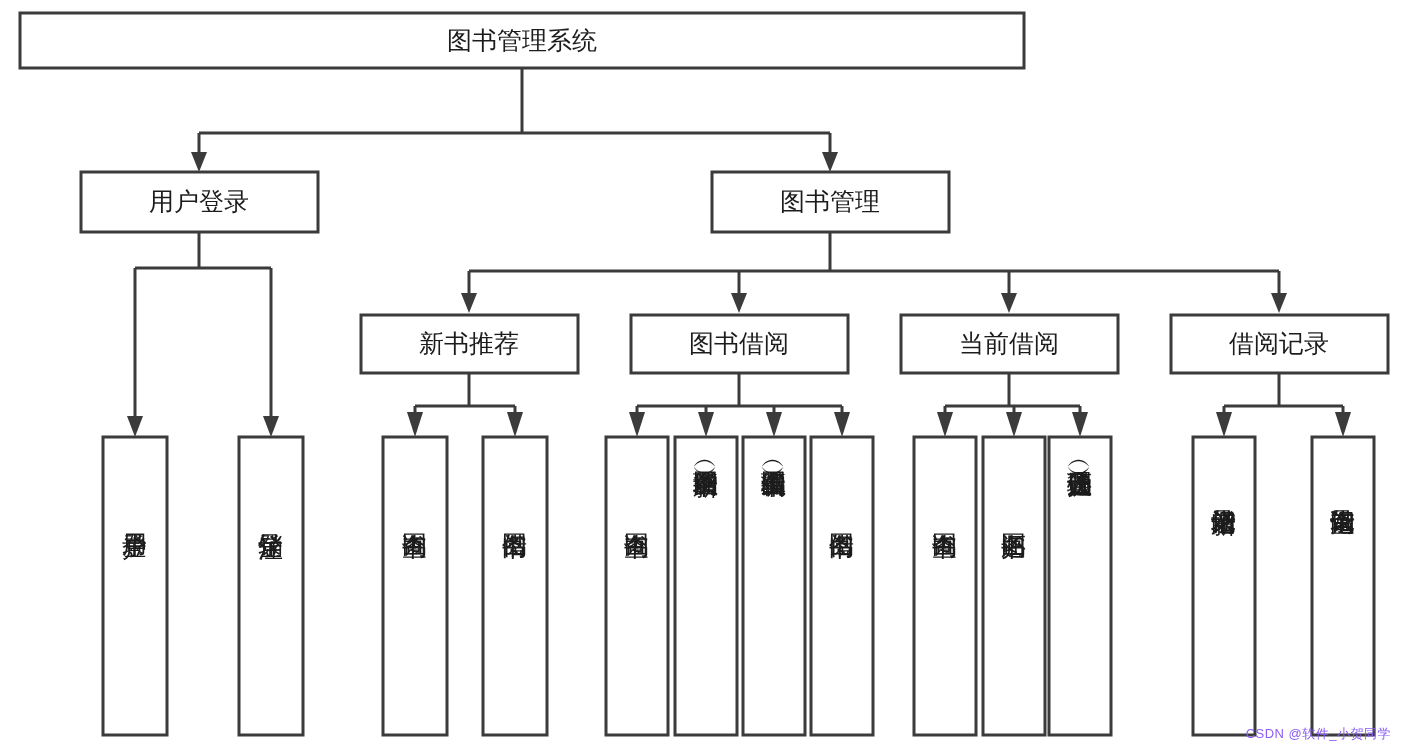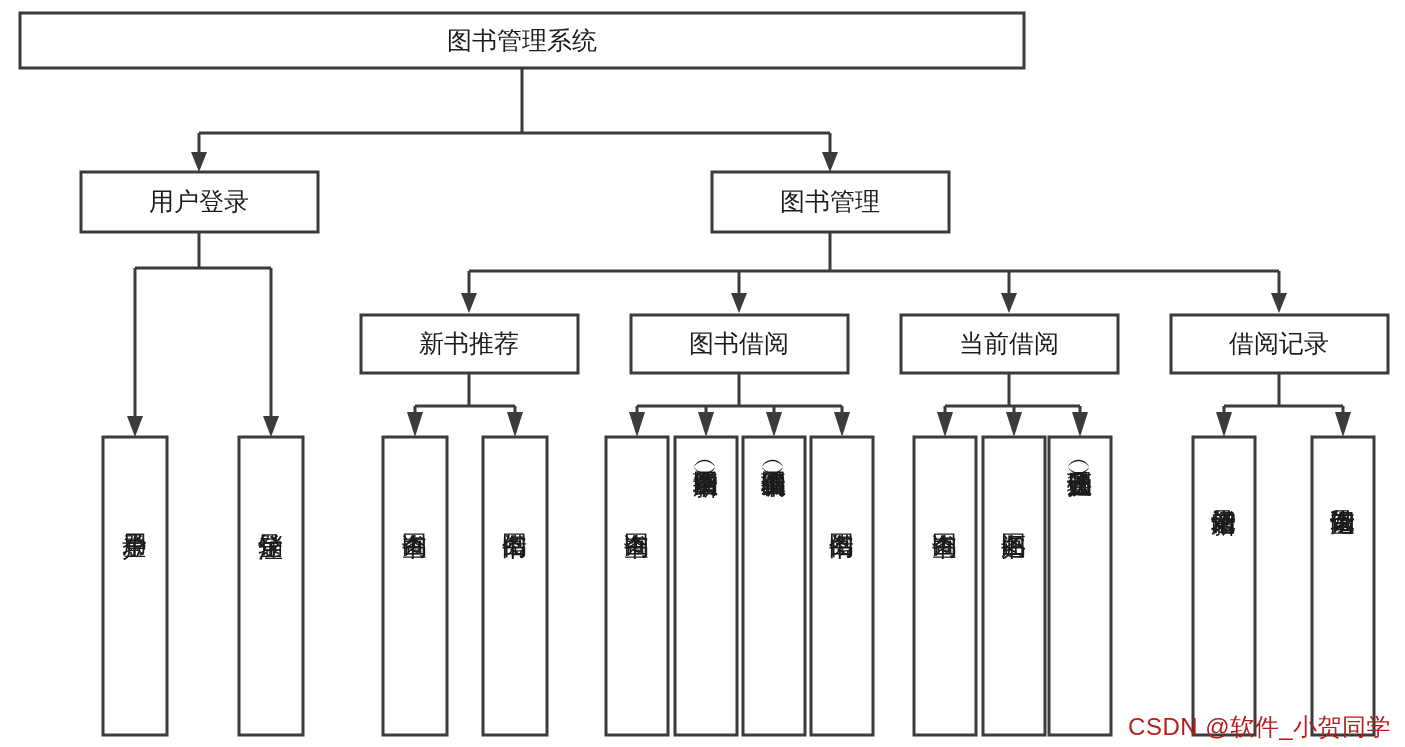--- a/index.html
+++ b/index.html
@@ -51,22 +51,22 @@
     font-family: "Liberation Sans", "DejaVu Sans", sans-serif;
     font-size: 25px;
     fill: #1c1c1c;
     text-anchor: middle;
   }
   .watermark-text {
     position: absolute;
     right: 14px;
     bottom: 4px;
     font-family: "Liberation Sans", "DejaVu Sans", sans-serif;
-    font-size: 24px;
-    color: #b91c1c;
+    font-size: 13px;
+    color: #8b5cf6;
     white-space: nowrap;
     letter-spacing: 0.5px;
     pointer-events: none;
   }
 </style>
 </head>
 <body>
 
 <div id="diagram-root">
 

